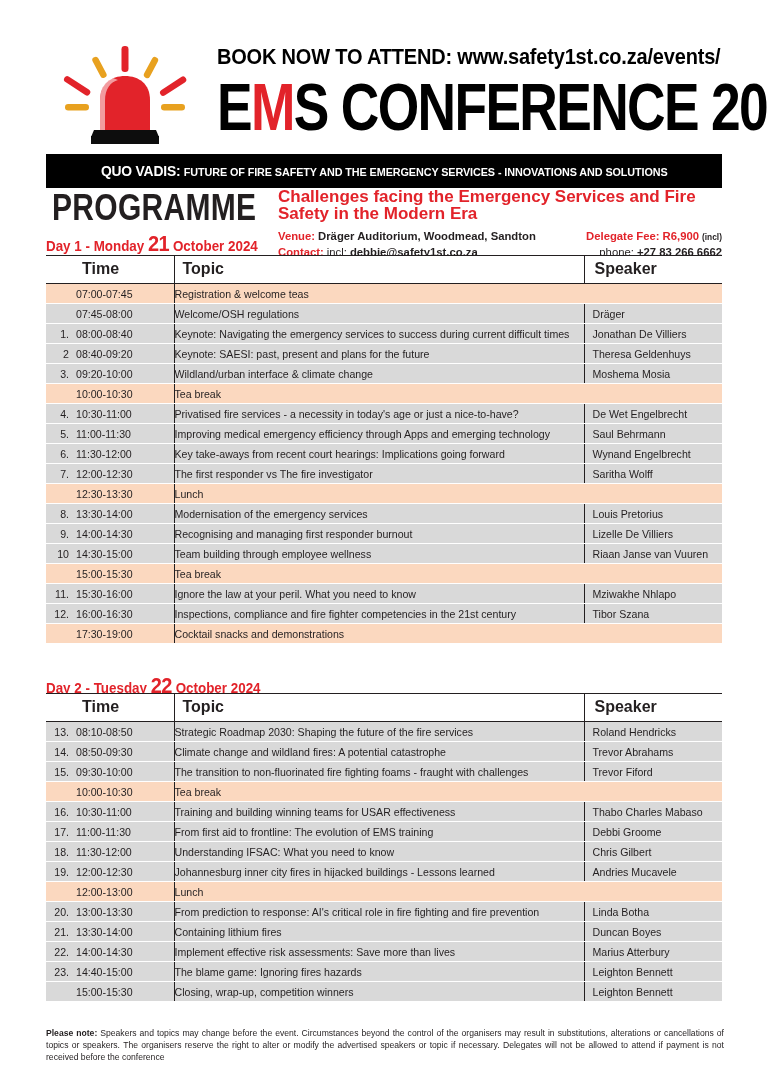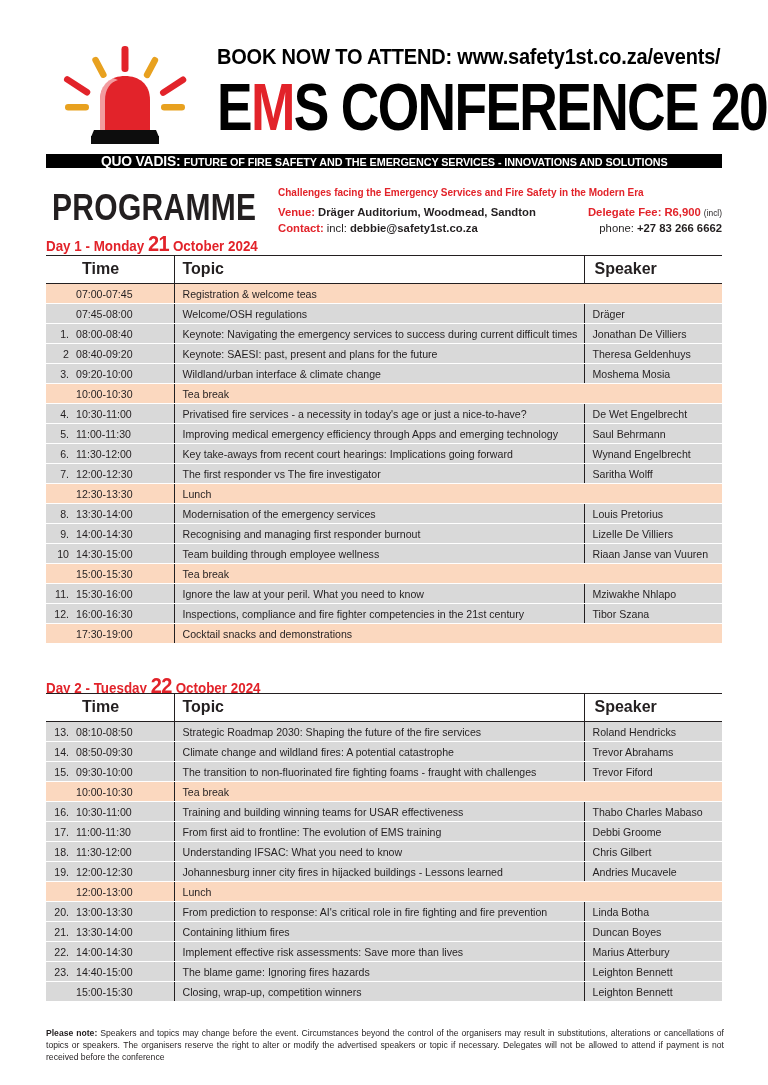--- a/index.html
+++ b/index.html
@@ -71,21 +71,21 @@
   }
   .conftitle .em {
     color: #e2232a;
   }
 
   .quobar {
     position: absolute;
     left: 46px;
     top: 154px;
     width: 676px;
-    height: 14px;
+    height: 34px;
     background: #000;
     color: #fff;
     display: flex;
     align-items: center;
     justify-content: center;
   }
   .quobar .inner {
     font-family: "Liberation Sans Narrow", "Liberation Sans", sans-serif;
     font-size: 12.4px;
     white-space: nowrap;
@@ -120,28 +120,28 @@
     left: 278px;
     top: 188px;
     width: 444px;
     font-family: "Liberation Sans Narrow", "Liberation Sans", sans-serif;
     font-size: 11.3px;
     color: #e2232a;
     line-height: 1.0;
   }
   .info .tagline {
     font-weight: bold;
-    font-size: 10px;
+    font-size: 17px;
     margin-bottom: 9px;
     display: block;
   }
   .info .lbl { font-weight: bold; }
   .info .val { font-weight: bold; color: #231f20; margin-left: 3px; }
   .info .valred { font-weight: bold; color: #e2232a; margin-left: 3px; }
-  .info .small { font-size: 8.4px; color: #231f20; margin-left: 3px; font-weight: normal;}
+  .info .small { font-size: 8.4px; color: #231f20; margin-left: 3px; font-weight: bold;}
   .info .lblgrey { color: #231f20; font-weight: normal; }
   .info .right {
     position: absolute;
     right: 0;
     white-space: nowrap;
   }
   .info-row { position: relative; height: 16px; }
 
   
   .day-head {
@@ -196,21 +196,21 @@
     padding: 2.5px 0 2.5px 0;
     vertical-align: middle;
     height: 14px;
     border-bottom: 1.5px solid #ffffff;
   }
   .ptable tbody tr.grey td { background: #d9d9d9; }
   .ptable tbody tr.peach td { background: #fbd8bf; }
 
   .ptable td.c1 { text-align: right; padding-right: 7px; }
   .ptable td.c2 { text-align: left; padding-right: 9px; }
-  .ptable td.c3 { padding-left: 8px; border-left: 1.4px solid #231f20; }
+  .ptable td.c3 { border-left: 1.4px solid #231f20; }
   .ptable td.c4 { padding-left: 8px; border-left: 1.4px solid #231f20; }
   .ptable tbody tr.peach td.c3 { border-left: 1.4px solid #231f20; }
   .ptable tbody tr.peach td.c4 { border-left: none; }
 
   
   .footnote {
     position: absolute;
     left: 46px;
     top: 1027px;
     width: 678px;

